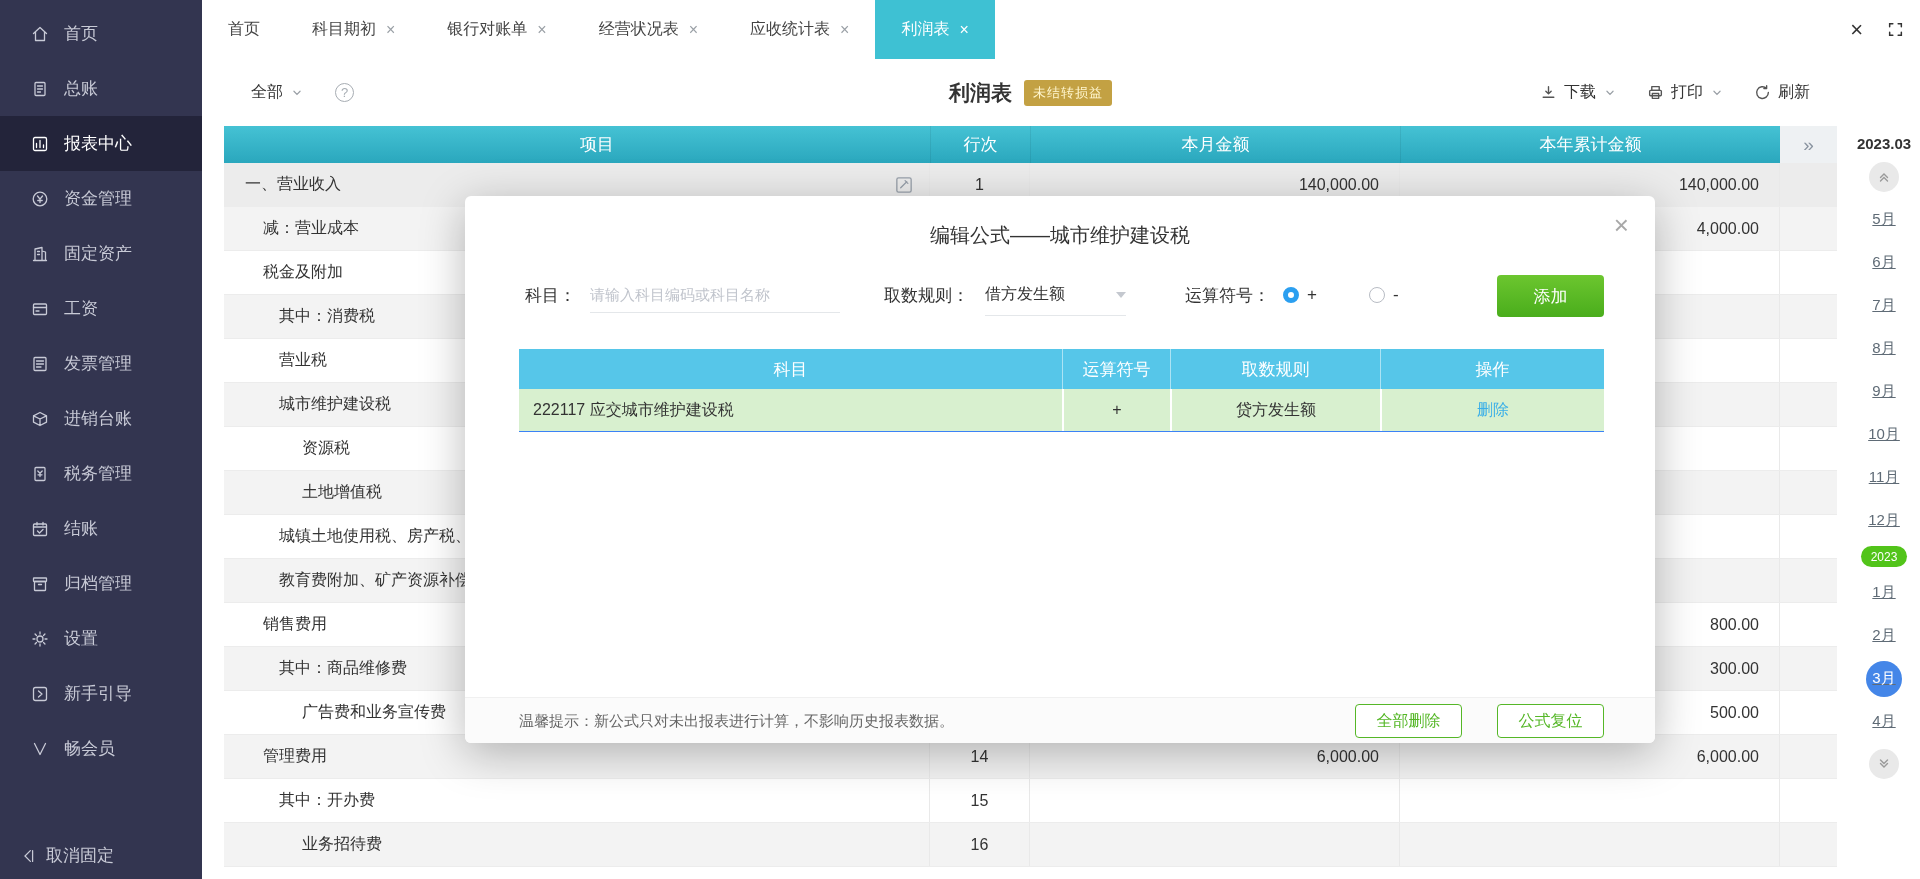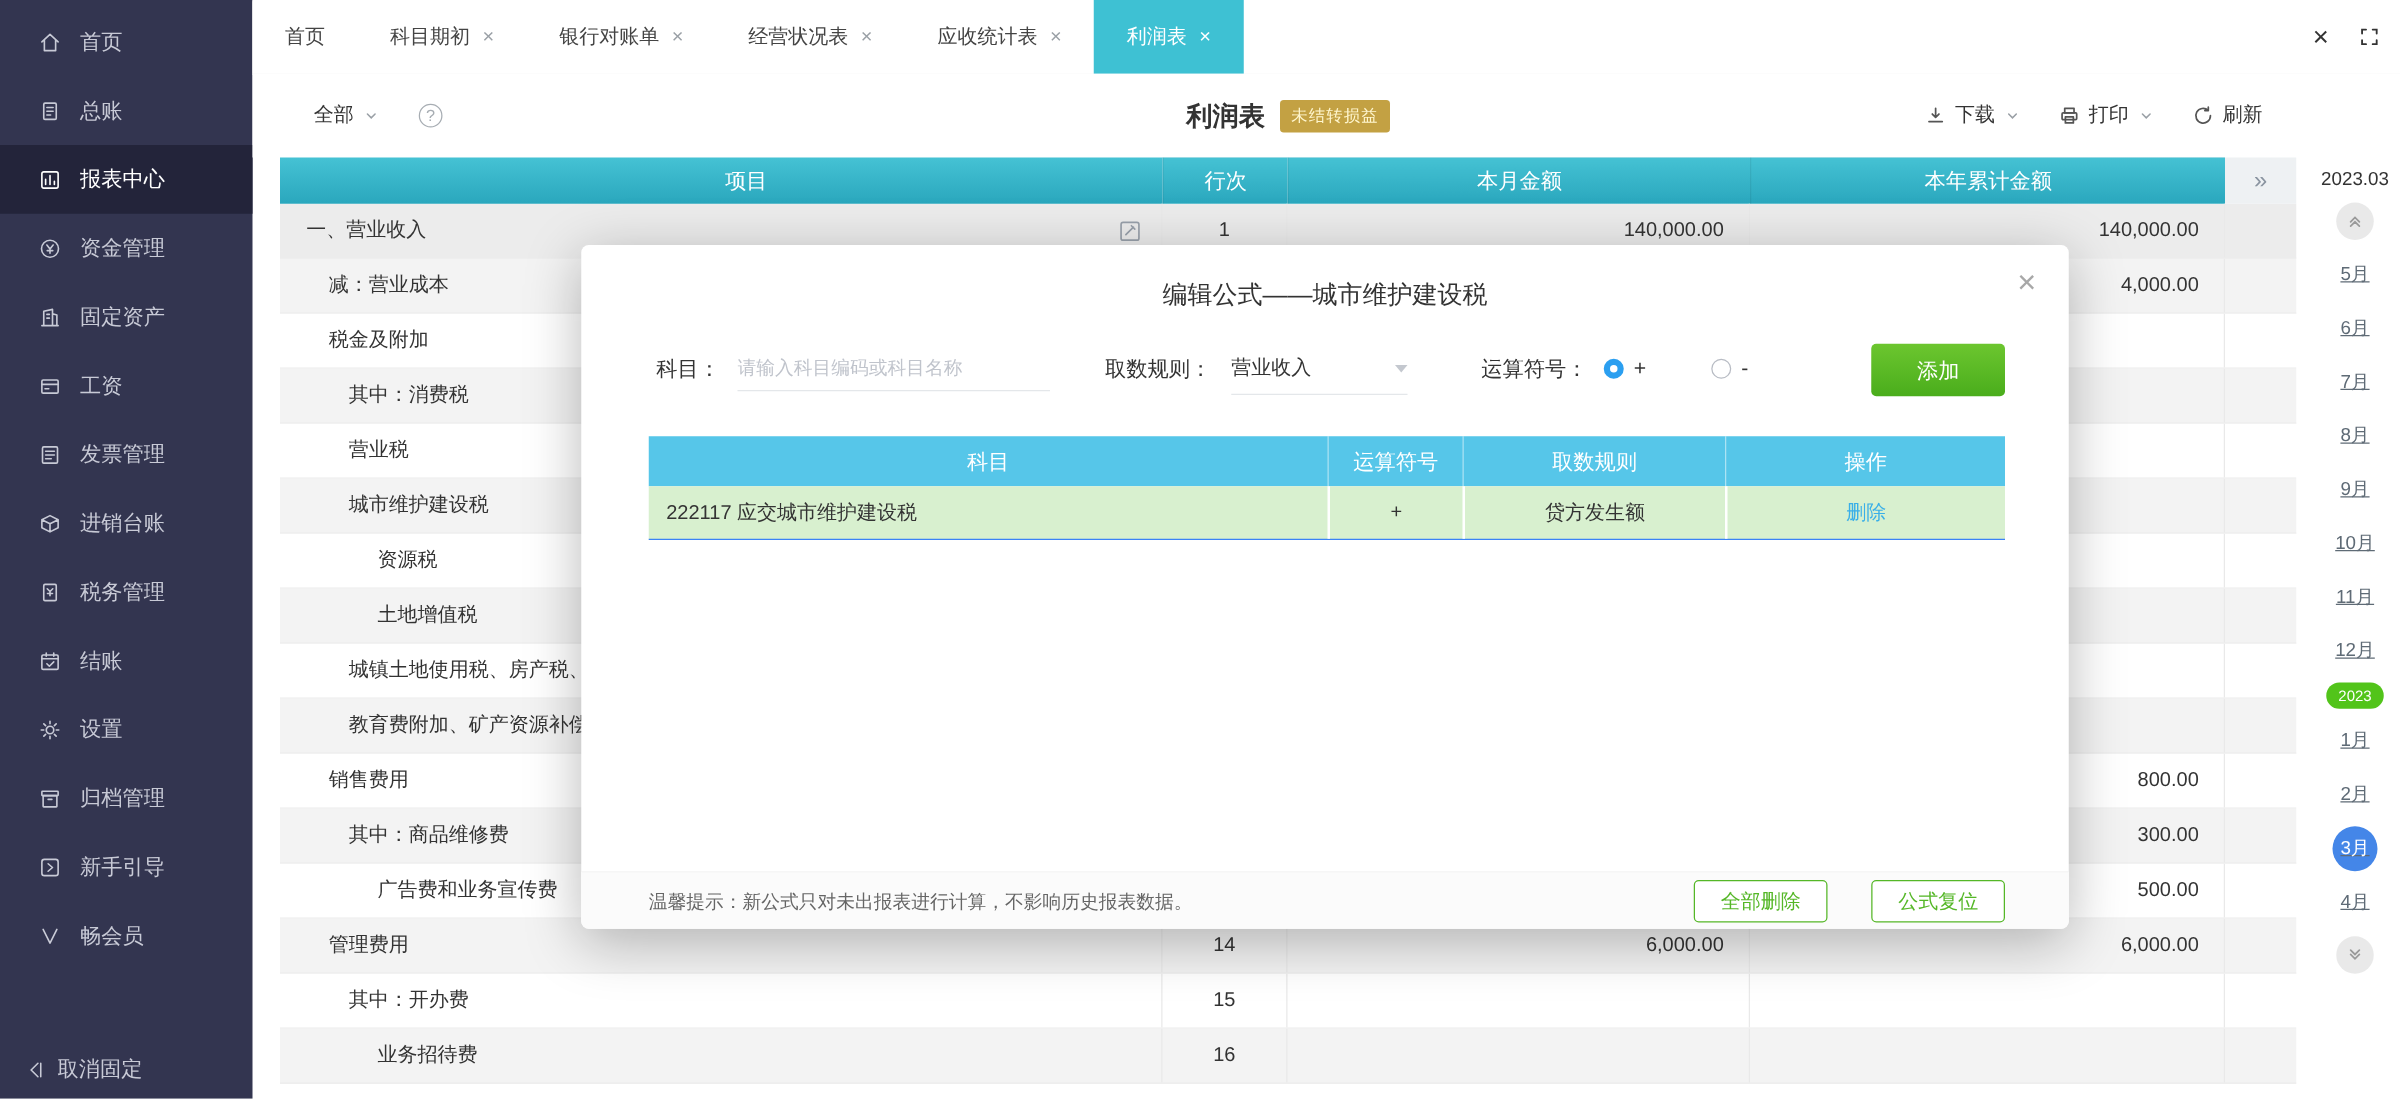--- a/index.html
+++ b/index.html
@@ -56,21 +56,21 @@
   .td-line { width:100px; justify-content:center; }
   .td-month { width:370px; justify-content:flex-end; padding-right:20px; }
   .td-year { width:380px; justify-content:flex-end; padding-right:20px; }
   .td-pad { width:57px; }
   .i0 { padding-left:21px; } .i1 { padding-left:39px; } .i2 { padding-left:55px; } .i3 { padding-left:78px; }
   .edit-ic { position:absolute; right:14px; top:11px; width:22px; height:22px; color:#98a0aa; cursor:pointer; }
   .edit-ic svg { width:22px; height:22px; stroke:currentColor; fill:none; stroke-width:1.2; stroke-linecap:round; }
 
   
   .rail { position:absolute; left:1848px; top:134px; width:72px; text-align:center; }
-  .rail-date { font-size:15px; font-weight:400; color:#333; height:20px; line-height:20px; margin-bottom:8px; }
+  .rail-date { font-size:15px; font-weight:700; color:#333; height:20px; line-height:20px; margin-bottom:8px; }
   .rail-btn { width:30px; height:30px; border-radius:50%; background:#e9e9e9; color:#9a9a9a; margin:0 auto 6px auto; display:flex; align-items:center; justify-content:center; cursor:pointer; }
   .rail-btn svg { width:14px; height:14px; stroke:#9a9a9a; fill:none; stroke-width:1.6; stroke-linecap:round; }
   .rail-btn.down { margin-top:6px; }
   .rail-month { height:43px; display:flex; align-items:center; justify-content:center; font-size:15px; color:#5f6b76; cursor:pointer;text-decoration:underline; }
   .mcircle { width:36px; height:36px; border-radius:50%; background:#4486e8; color:#fff; display:flex; align-items:center; justify-content:center; font-size:15px; }
   .rail-year { width:46px; height:21px; margin:4px auto; background:#52c41a; color:#fff; font-size:12px; border-radius:11px; display:flex; align-items:center; justify-content:center; }
 
   
   .modal { position:absolute; left:465px; top:196px; width:1190px; height:547px; background:#fff; border-radius:6px; box-shadow:0 10px 45px rgba(0,0,0,0.28); z-index:10; }
   .m-title { text-align:center; padding-top:26px; font-size:20px; font-weight:500; color:#333; }
@@ -175,32 +175,32 @@
       </div>
       <div class="side-item">
         <svg viewBox="0 0 20 20">
             <rect x="3.5" y="5" width="13" height="11.5" rx="1"></rect>
             <path d="M3.5 8 H16.5 M7 3.5 V6 M13 3.5 V6 M7.5 12 L9.5 14 L13 10.5"></path>
           </svg>
         <span>结账</span>
       </div>
       <div class="side-item">
         <svg viewBox="0 0 20 20">
-            <circle cx="10" cy="10" r="3"></circle>
-            <path d="M10 3 V5 M10 15 V17 M3 10 H5 M15 10 H17 M5.05 5.05 L6.5 6.5 M13.5 13.5 L14.95 14.95 M14.95 5.05 L13.5 6.5 M6.5 13.5 L5.05 14.95"></path>
-          </svg>
-        <span>设置</span>
-      </div>
-      <div class="side-item">
-        <svg viewBox="0 0 20 20">
             <rect x="3.5" y="4" width="13" height="3.5" rx="0.5"></rect>
             <rect x="4.5" y="7.5" width="11" height="9" rx="0.5"></rect>
             <path d="M8.5 10.5 H11.5"></path>
           </svg>
         <span>归档管理</span>
+      </div>
+      <div class="side-item">
+        <svg viewBox="0 0 20 20">
+            <circle cx="10" cy="10" r="3"></circle>
+            <path d="M10 3 V5 M10 15 V17 M3 10 H5 M15 10 H17 M5.05 5.05 L6.5 6.5 M13.5 13.5 L14.95 14.95 M14.95 5.05 L13.5 6.5 M6.5 13.5 L5.05 14.95"></path>
+          </svg>
+        <span>设置</span>
       </div>
       <div class="side-item">
         <svg viewBox="0 0 20 20">
             <rect x="3.5" y="3.5" width="13" height="13" rx="2"></rect>
             <path d="M8.5 7 L12 10 L8.5 13"></path>
           </svg>
         <span>新手引导</span>
       </div>
       <div class="side-item">
         <svg viewBox="0 0 20 20">
@@ -506,21 +506,21 @@
     <div class="m-title">编辑公式——城市维护建设税</div>
     <div class="m-close">×</div>
 
     <div class="m-form">
       <div class="f-label lab-subject">科目：</div>
       <div class="f-input">
         <input type="text" placeholder="请输入科目编码或科目名称" style="">
       </div>
       <div class="f-label lab-rule">取数规则：</div>
       <div class="f-select">
-        <span>营业收入</span>
+        <span>借方发生额</span>
         <span class="caret"></span>
       </div>
       <div class="f-label lab-op">运算符号：</div>
       <div class="rad-plus">
         <label class="radio checked">
           <span class="rdot"></span>
           <span>+</span>
         </label>
       </div>
       <div class="rad-minus">

